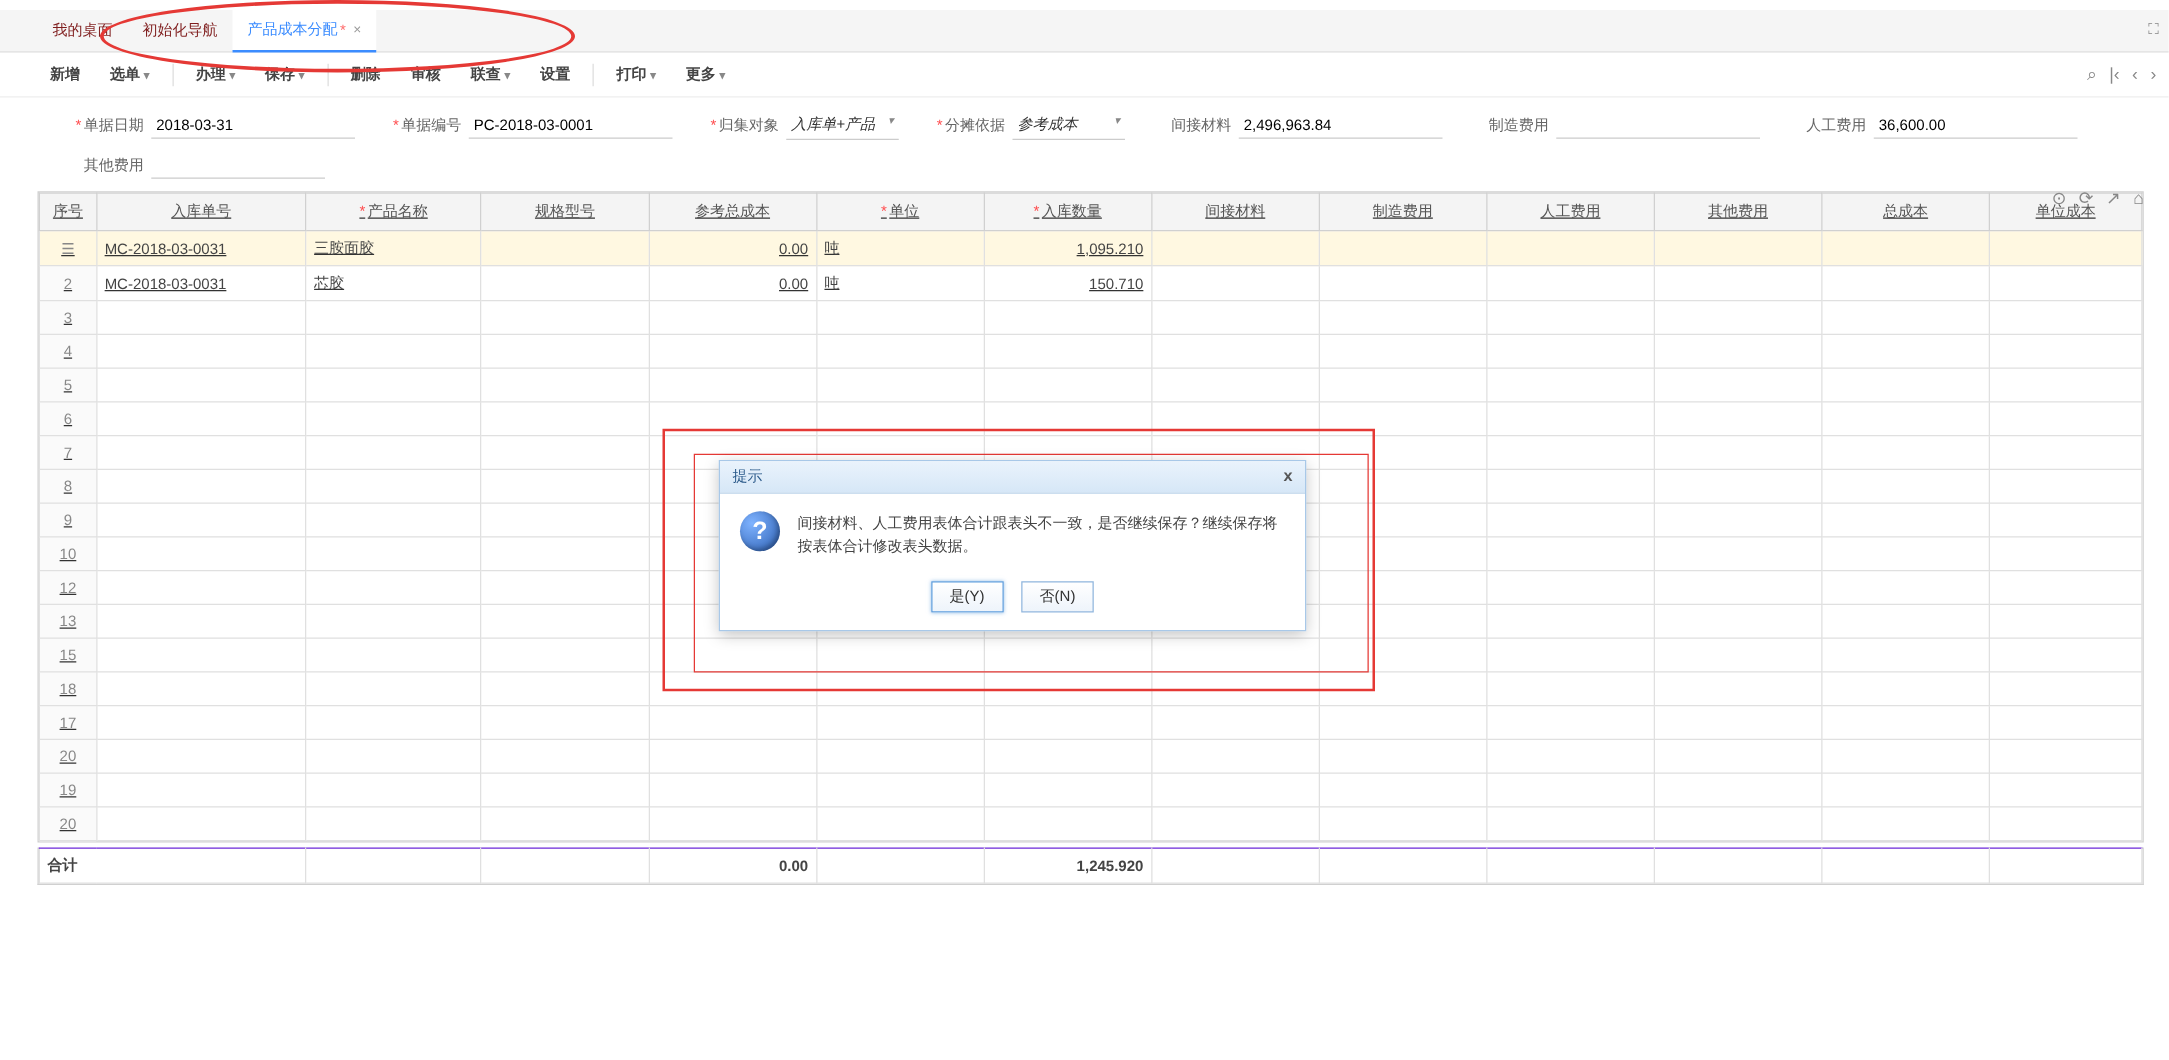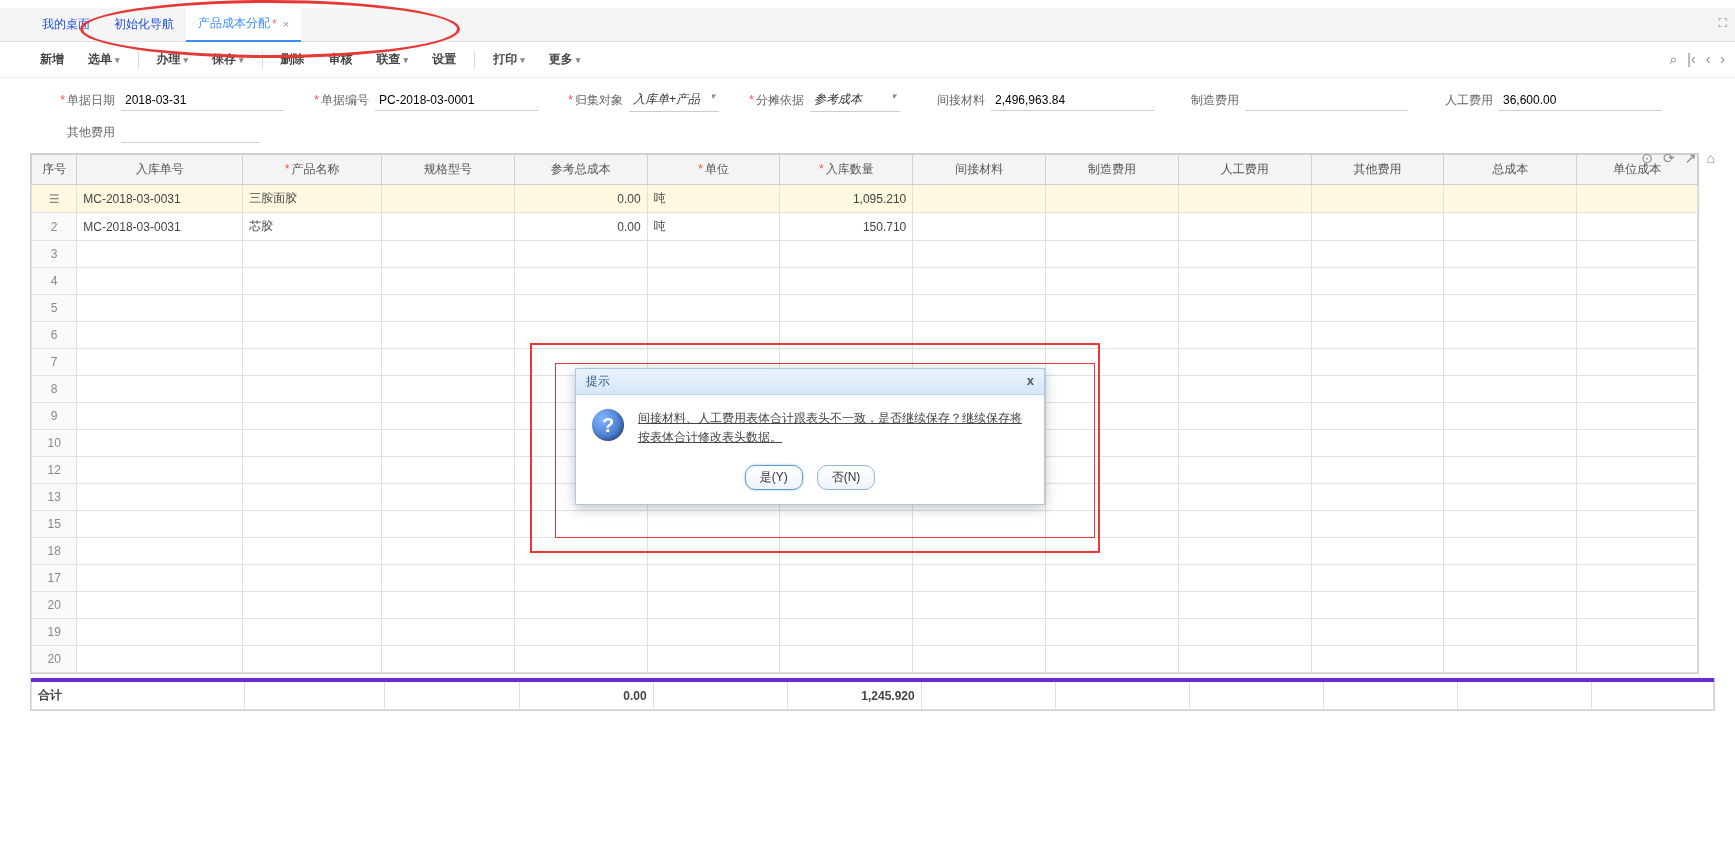--- a/index.html
+++ b/index.html
@@ -1,21 +1,21 @@
 <!DOCTYPE html>
 <html><head>
 <meta charset="utf-8">
 <style>
 * { box-sizing: border-box; margin: 0; padding: 0; font-family: "Microsoft YaHei", Arial, sans-serif; }
 body { background: #fff; font-size: 12px; color: #333; overflow: hidden; }
 
 .top-header { height: 8px; background: #fff; }
 
 .tabs-bar { background: #f5f5f5; border-bottom: 1px solid #e0e0e0; height: 34px; display: flex; align-items: center; padding-left: 30px; position: relative; }
-.tab { padding: 0 12px; height: 34px; display: flex; align-items: center; cursor: pointer; color: #1d4ed8; font-size: 12px; }
+.tab { padding: 0 12px; height: 34px; display: flex; align-items: center; cursor: pointer; color: #7f1d1d; font-size: 12px; }
 .tab.active { color: #3b8cff; border-bottom: 2px solid #3b8cff; background: #fff; }
 .tab-close { margin-left: 6px; color: #999; font-size: 11px; }
 .tab-dirty { color: #ff6b6b; margin-left: 2px; }
 .fullscreen-icon { position: absolute; right: 8px; top: 8px; color: #888; cursor: pointer; }
 
 .red-ellipse { position: absolute; left: 80px; top: 0px; width: 380px; height: 58px; border: 3px solid #e53935; border-radius: 50%; pointer-events: none; z-index: 5; }
 
 .toolbar { height: 36px; display: flex; align-items: center; padding: 0 10px 0 30px; border-bottom: 1px solid #eee; gap: 4px; position: relative; }
 .toolbar-btn { padding: 0 10px; height: 28px; display: flex; align-items: center; cursor: pointer; color: #444; gap: 3px; font-weight: bold; }
 .toolbar-btn .caret { font-size: 9px; color: #888; }
@@ -27,42 +27,42 @@
 .form-field { display: flex; align-items: center; gap: 6px; }
 .form-label { color: #666; min-width: 55px; text-align: right; }
 .req { color: #ff4d4f; margin-right: 2px; }
 .form-input { border: none; border-bottom: 1px solid #ccc; padding: 3px 4px; font-size: 12px; min-width: 110px; background: transparent; }
 .form-select { border: none; border-bottom: 1px solid #ccc; padding: 3px 4px; font-size: 12px; min-width: 90px; display: flex; justify-content: space-between; align-items: flex-start; gap: 8px; font-style: italic; }
 .form-select .caret { font-size: 9px; color: #888; }
 
 .side-icons { position: absolute; right: 20px; top: 70px; display: flex; gap: 10px; color: #888; font-size: 14px; }
 .side-icons span { cursor: pointer; }
 
-.table-wrap { margin: 0 36px 0 30px; border: 1px solid #d0d0d0; }
+.table-wrap { margin: 0 20px 0 30px; border: 1px solid #d0d0d0; text-decoration: underline; }
 .grid { width: 100%; border-collapse: collapse; table-layout: fixed; }
 .grid th { background: #f4f4f4; border: 1px solid #d0d0d0; padding: 6px 4px; font-weight: normal; color: #555; font-size: 12px; text-align: center; }
 .grid th .req { color: #ff4d4f; }
 .grid td { border: 1px solid #e0e0e0; padding: 5px 6px; height: 27px; font-size: 12px; color: #444; }
 .grid .rownum { text-align: center; color: #888; background: #fafafa; width: 30px; }
 .grid .selected td { background: #fff8e1; }
 .grid .num { text-align: right; }
 .row-icon { text-align: center; }
 
-.footer-row td { font-weight: bold; border-top: 4px solid #6d28d9; margin-left: 23px; }
+.footer-row td { font-weight: bold; border-top: 1px solid #6d28d9; margin-left: 23px; }
 .red-box { position: absolute; left: 530px; top: 343px; width: 570px; height: 210px; border: 2px solid #e53935; pointer-events: none; z-index: 101; }
 .red-box-inner { position: absolute; left: 555px; top: 363px; width: 540px; height: 175px; border: 1px solid #e53935; pointer-events: none; z-index: 101; }
 
 .dialog { position: absolute; left: 575px; top: 368px; width: 470px; background: #fff; border: 1px solid #a8c8e8; box-shadow: 0 3px 12px rgba(0,0,0,0.25); z-index: 102; }
 .dialog-title { background: linear-gradient(#eaf3fc, #d6e7f7); padding: 4px 10px; font-size: 12px; color: #2b5a8a; display: flex; justify-content: space-between; align-items: flex-start; border-bottom: 1px solid #bcd4ea; }
 .dialog-close { cursor: pointer; color: #555; font-weight: bold; font-size: 13px; }
 .dialog-body { padding: 14px 16px 10px; display: flex; gap: 14px; align-items: flex-start; }
 .dialog-icon { width: 32px; height: 32px; border-radius: 50%; background: radial-gradient(circle at 30% 30%, #7fb3ff, #2a5db0); display: flex; align-items: center; justify-content: center; color: #fff; font-size: 20px; font-weight: bold; flex-shrink: 0; box-shadow: inset -2px -2px 4px rgba(0,0,0,0.3); }
-.dialog-msg { color: #444; line-height: 1.6; font-size: 12px; text-decoration: underline; }
+.dialog-msg { color: #444; line-height: 1.6; font-size: 12px; }
 .dialog-buttons { padding: 8px 16px 14px; display: flex; justify-content: center; gap: 14px; }
-.dialog-btn { min-width: 58px; padding: 3px 14px; border: 1px solid #8fb5dd; background: linear-gradient(#fff, #eef4fb); cursor: pointer; font-size: 12px; color: #333; border-radius: 10px; }
+.dialog-btn { min-width: 58px; padding: 3px 14px; border: 1px solid #8fb5dd; background: linear-gradient(#fff, #eef4fb); cursor: pointer; font-size: 12px; color: #333; border-radius: 0; }
 .dialog-btn.primary { border-color: #5a9bdc; box-shadow: 0 0 3px rgba(90,155,220,0.6); }
 
 .col-seq{width:30px}.col-dh{width:110px}.col-pm{width:92px}.col-gg{width:88px}.col-ck{width:88px}.col-dw{width:88px}.col-sl{width:88px}.col-jj{width:88px}.col-zz{width:88px}.col-rg{width:88px}.col-qt{width:88px}.col-zcb{width:88px}.col-dcb{width:80px}
 </style>
 </head>
 <body>
 
 <div class="top-header"></div>
 
 <div class="red-ellipse"></div>

